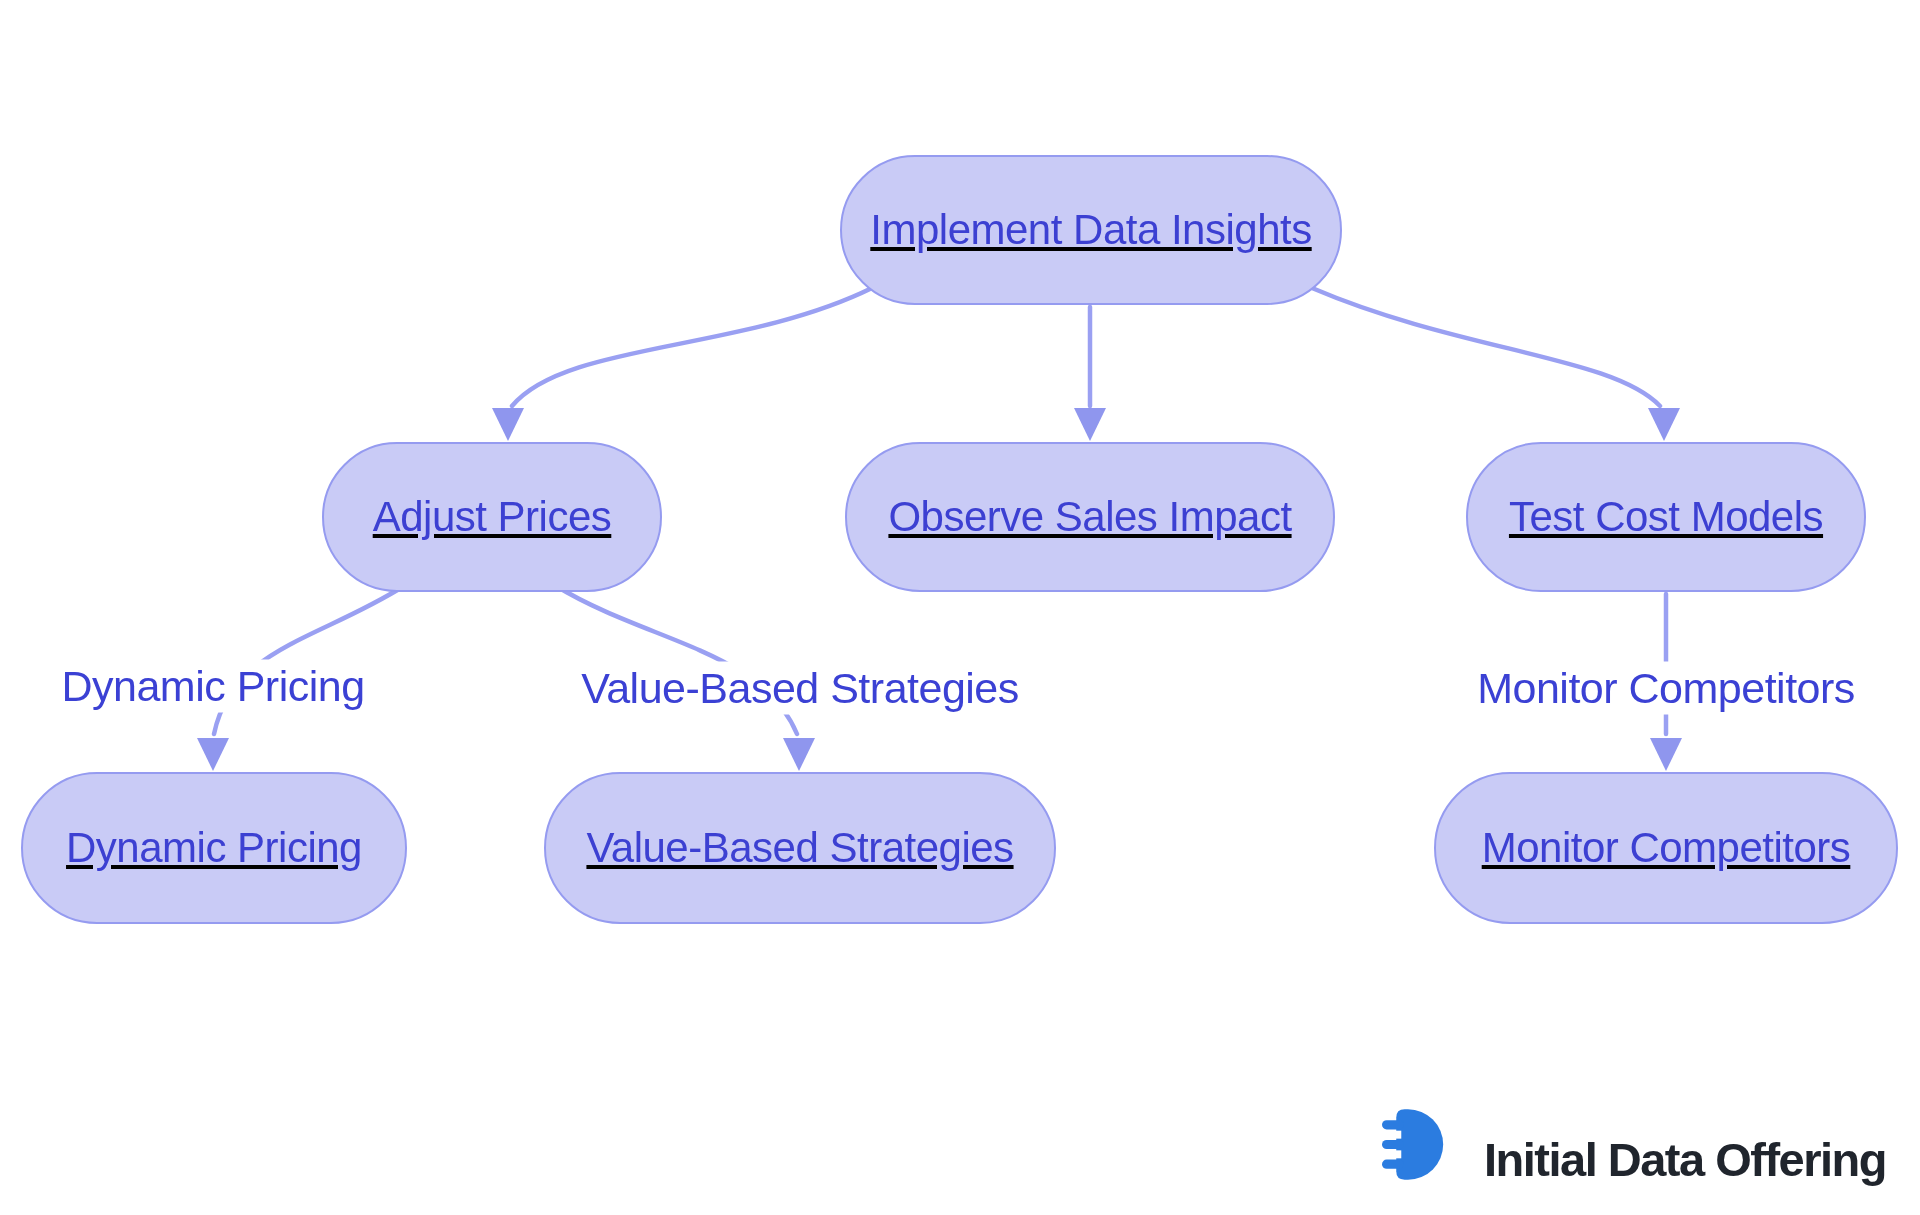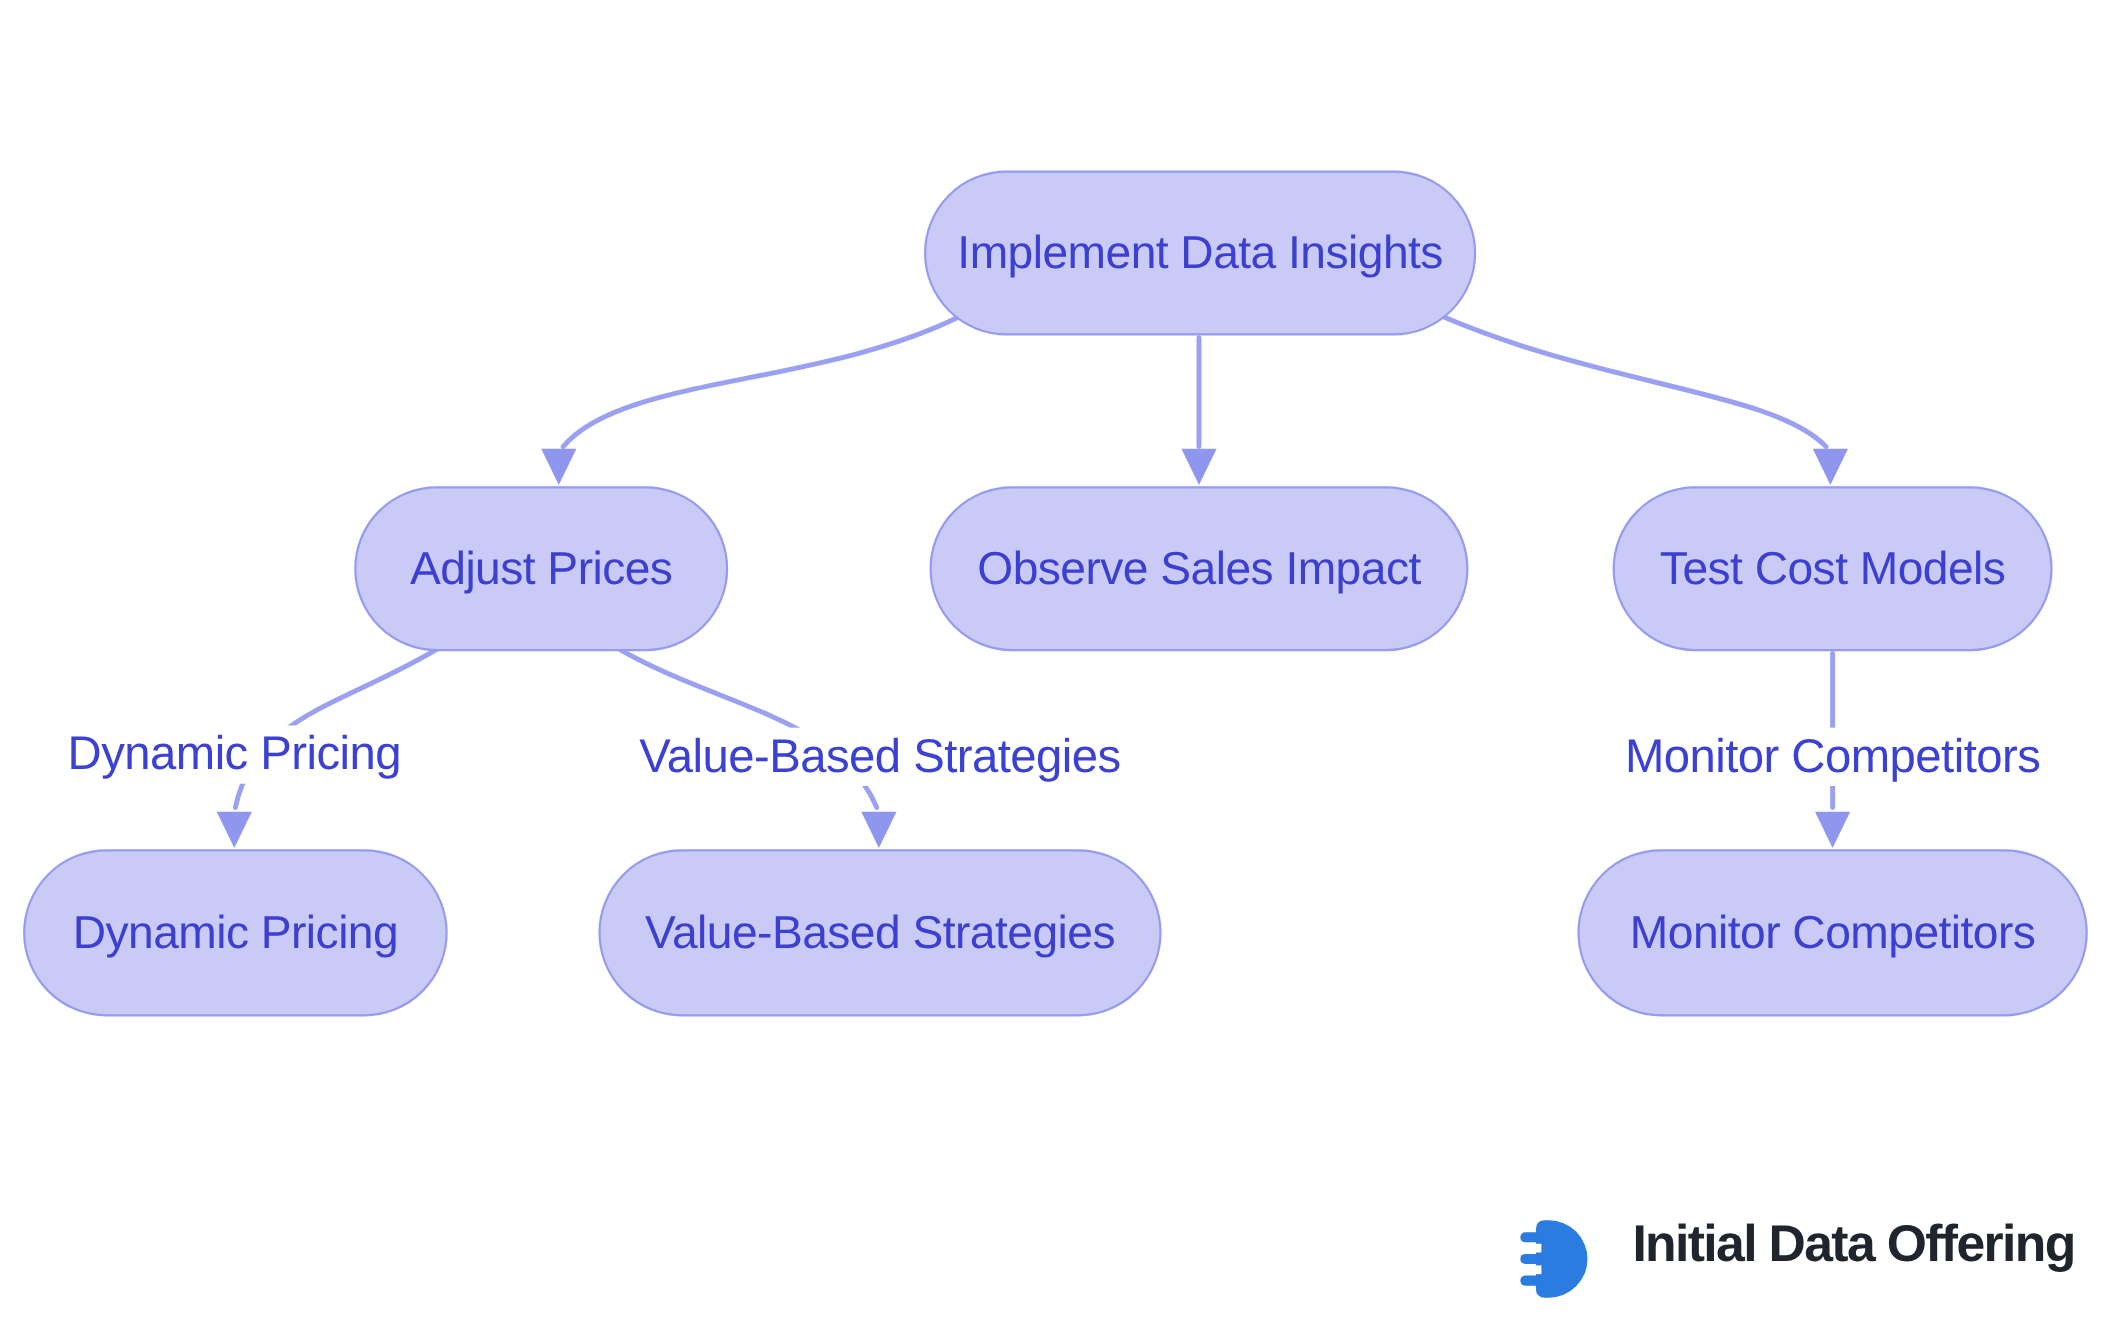--- a/index.html
+++ b/index.html
@@ -38,20 +38,21 @@
     stroke:none;
   }
   .node{
     position:absolute;
     background:var(--node-fill);
     border:2px solid var(--node-border);
     border-radius:76px;
     display:flex;
     align-items:center;
     justify-content:center;
+    text-decoration:underline;
   }
   .node-label{
     color:var(--node-text);
     font-size:42px;
     letter-spacing:-0.5px;
     white-space:nowrap;
   }
   .edge-label{
     position:absolute;
     transform:translate(-50%,-50%);
@@ -60,21 +61,21 @@
     font-size:43px;
     letter-spacing:-0.5px;
     white-space:nowrap;
     padding:2px 12px;
   }
   .logo{
     position:absolute;
     right:34px;
     bottom:28px;
     display:flex;
-    align-items:flex-start;
+    align-items:flex-end;
     gap:40px;
   }
   .logo-text{
     color:var(--logo-text);
     font-size:47px;
     font-weight:700;
     letter-spacing:-1.5px;
     white-space:nowrap;
   }
 </style>

